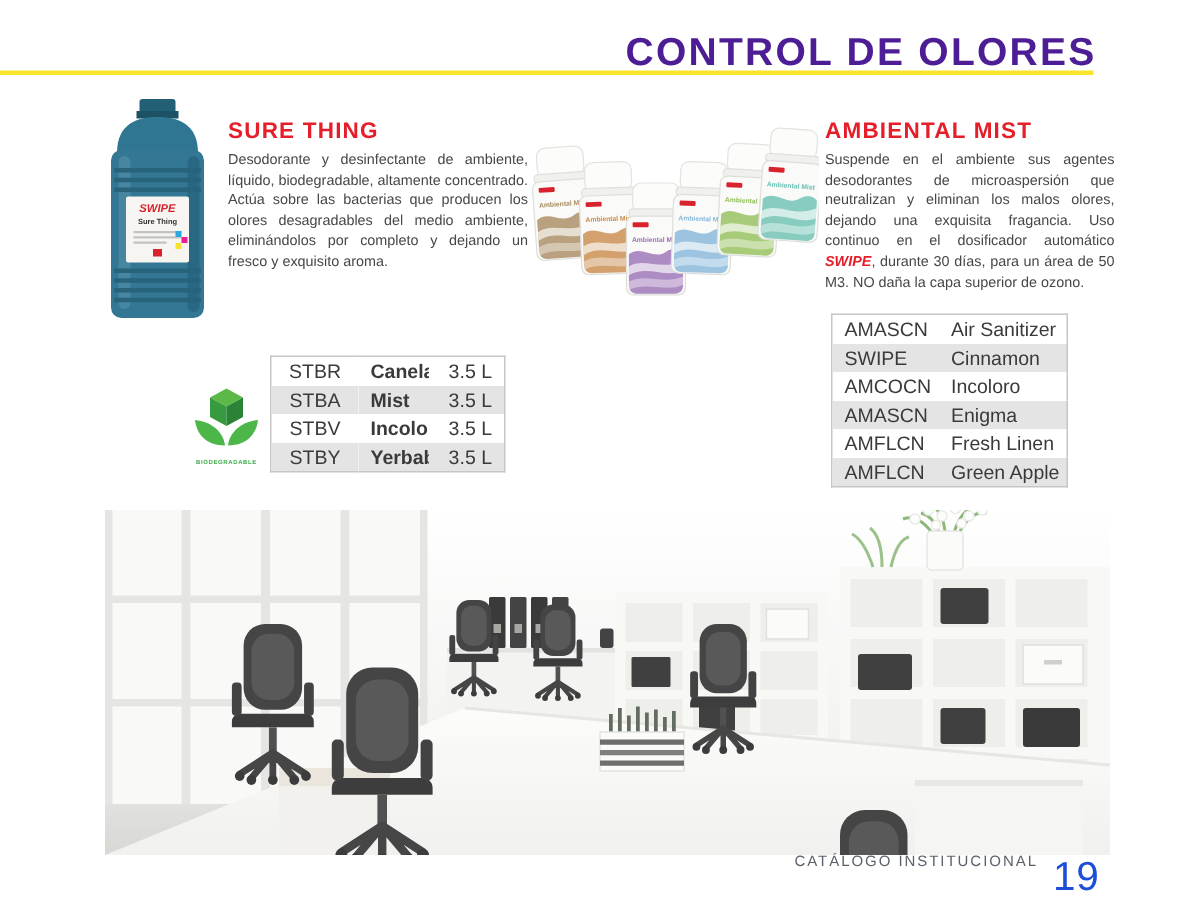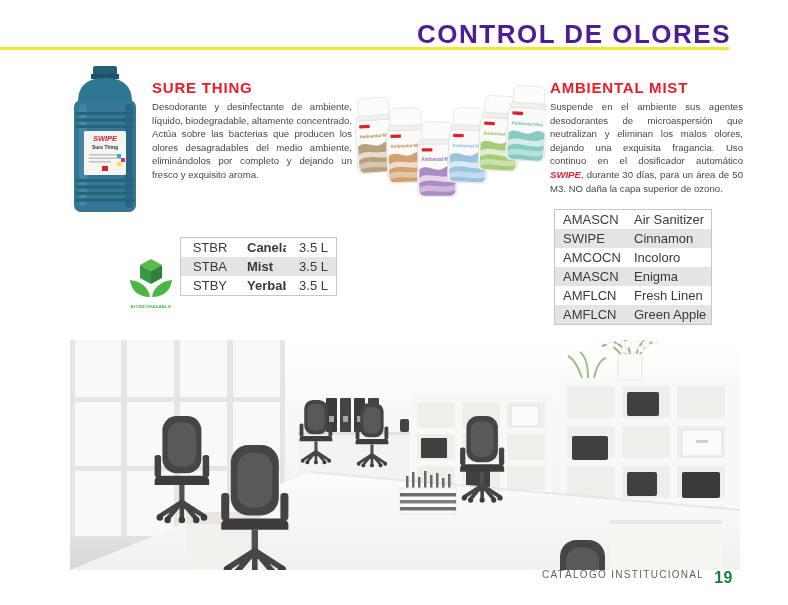--- a/index.html
+++ b/index.html
@@ -35,21 +35,21 @@
   #ambiental-table tr{height:15.5px;}
   #ambiental-table .c-code{width:55px;text-align:left;}
   #ambiental-table .c-name{}
 
   
   #office-photo{position:absolute;left:70px;top:340px;width:670px;height:230px;overflow:hidden;}
 
   
   #footer{position:absolute;top:569px;right:55px;display:flex;align-items:flex-start;gap:10px;}
   .footer-label{font-size:10px;letter-spacing:1.3px;color:#5b626b;}
-  .footer-page{font-size:16px;font-weight:700;color:#15803d;letter-spacing:.5px;}
+  .footer-page{font-size:27px;font-weight:400;color:#1d4ed8;letter-spacing:.5px;}
 </style>
 </head>
 <body>
 
 <div id="page">
 
   <div class="page-title">CONTROL DE OLORES</div>
   <div class="title-rule"></div>
 
   <svg id="bottle-art" width="86" height="148" viewBox="0 0 86 148">
@@ -140,20 +140,25 @@
   <table class="ptable" id="sure-thing-table">
     <tbody>
       <tr>
         <td class="c-code">STBR</td>
         <td class="c-name">Canela</td>
         <td class="c-size">3.5 L</td>
       </tr>
       <tr>
         <td class="c-code">STBA</td>
         <td class="c-name">Mist</td>
+        <td class="c-size">3.5 L</td>
+      </tr>
+      <tr>
+        <td class="c-code">STBV</td>
+        <td class="c-name">Incoloro</td>
         <td class="c-size">3.5 L</td>
       </tr>
       <tr>
         <td class="c-code">STBY</td>
         <td class="c-name">Yerbabuena</td>
         <td class="c-size">3.5 L</td>
       </tr>
     </tbody>
   </table>
 

